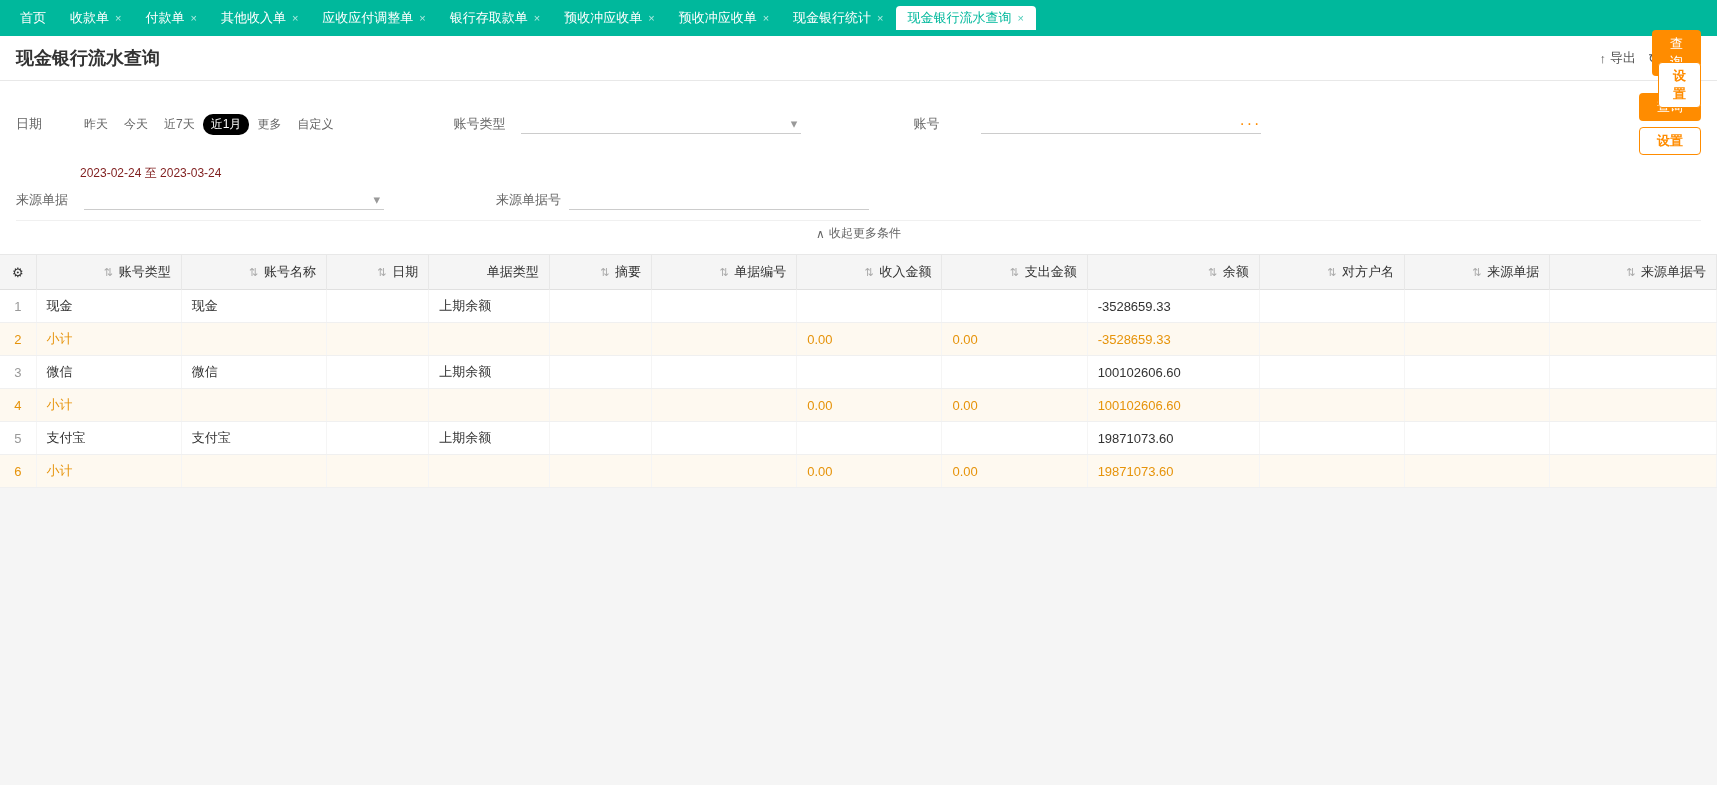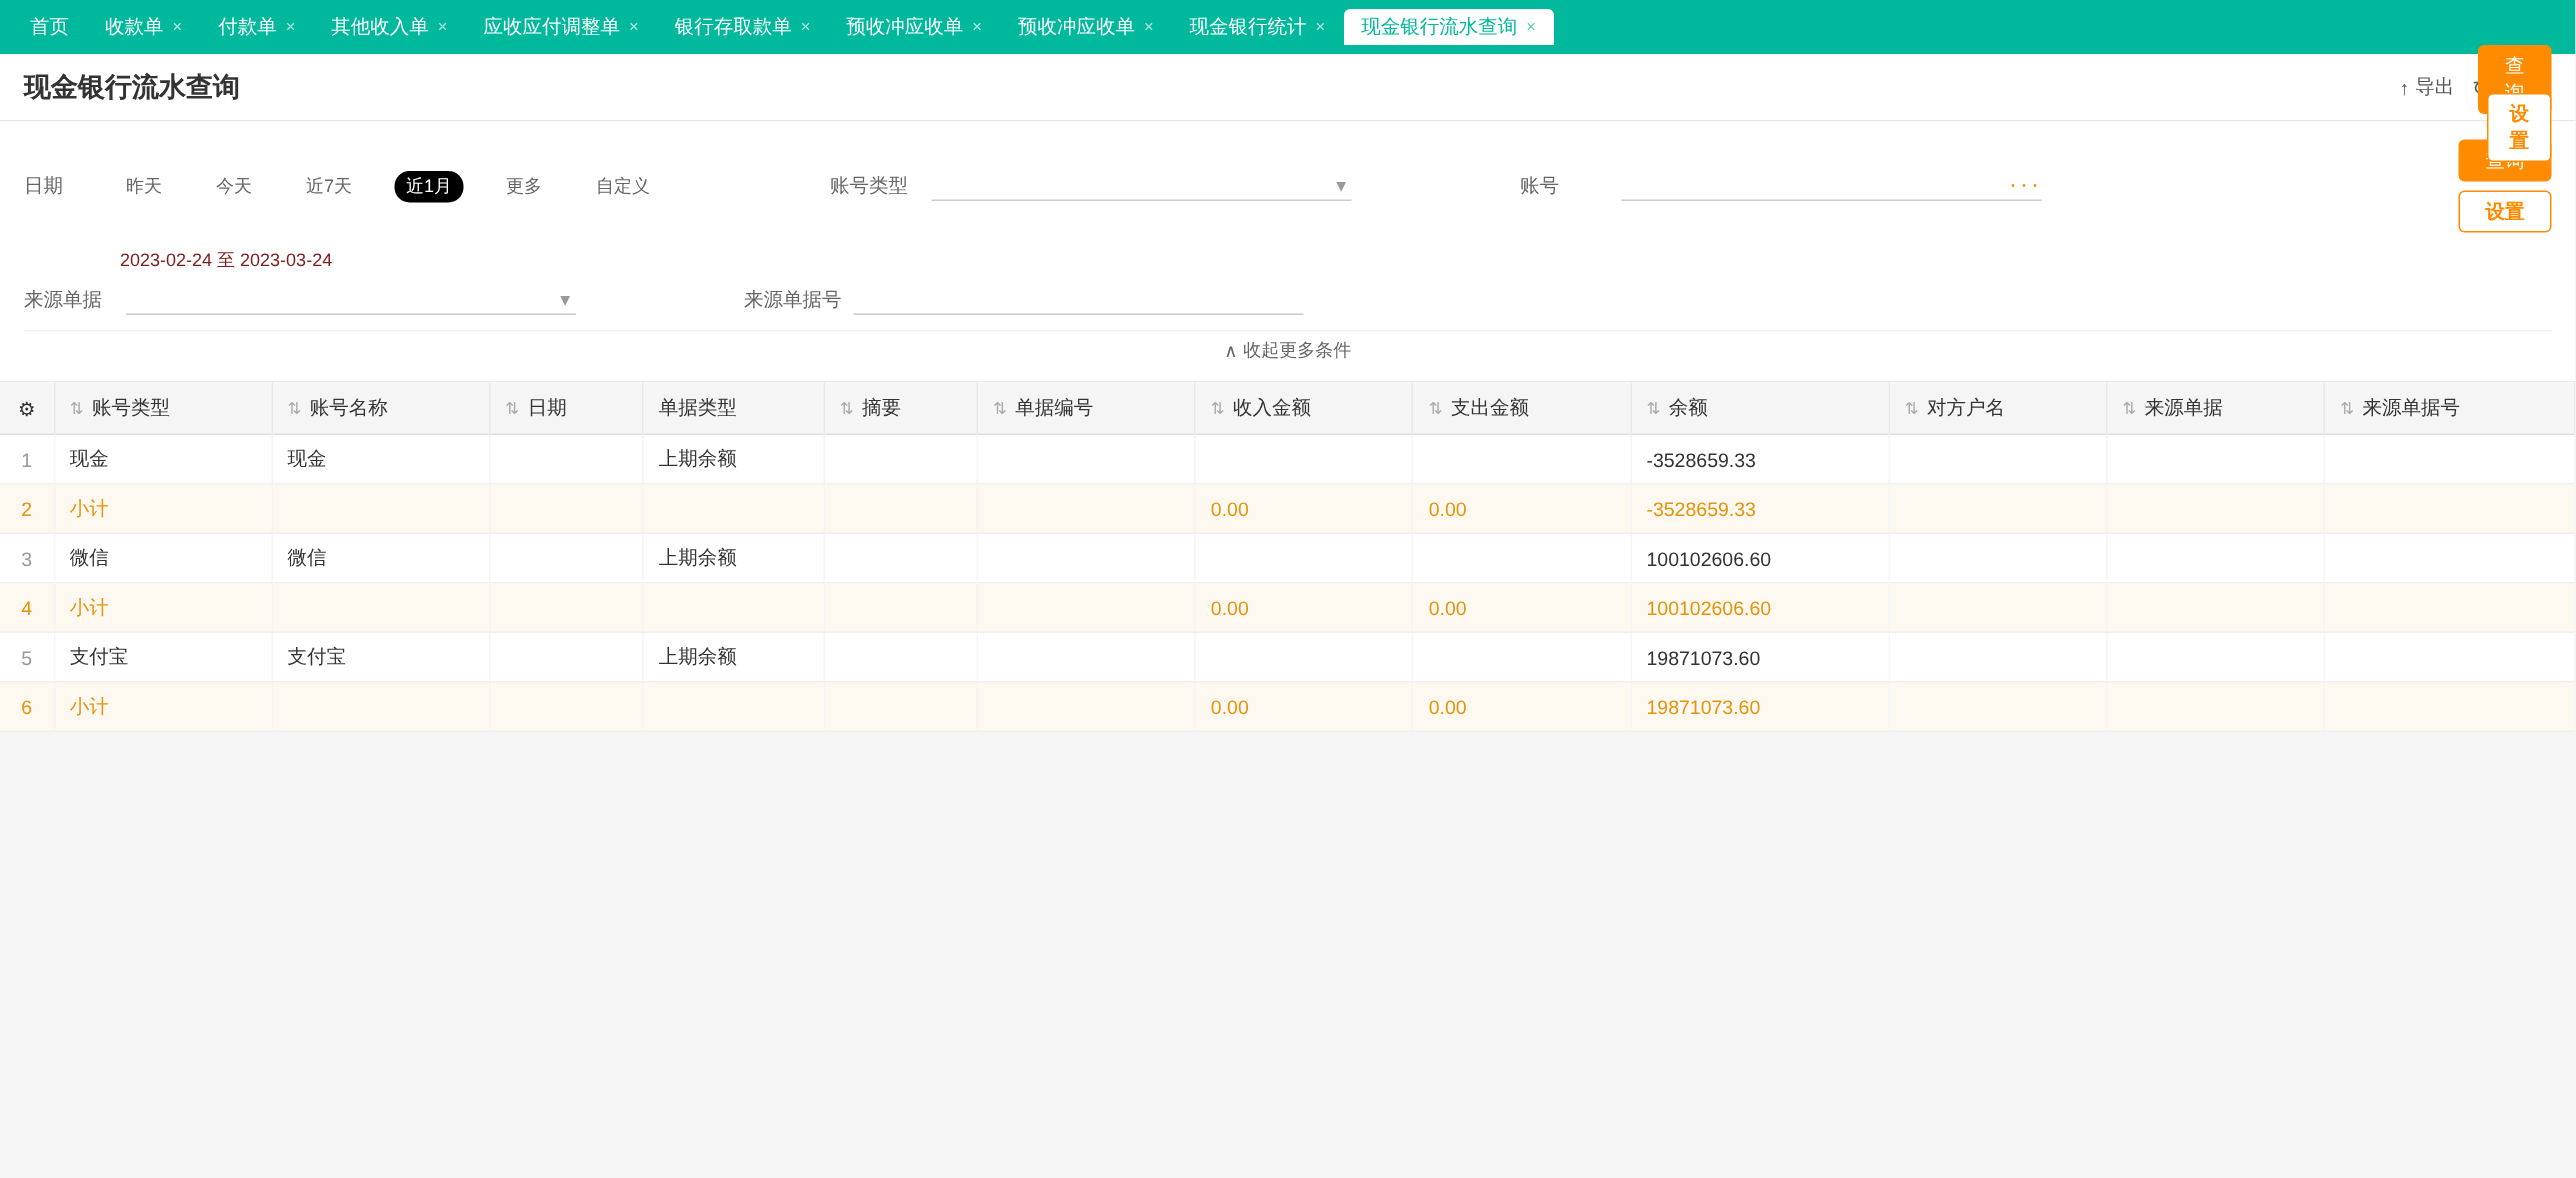--- a/index.html
+++ b/index.html
@@ -77,21 +77,21 @@
     }
     .filter-label {
       color: #666;
       min-width: 60px;
       font-size: 13px;
       flex-shrink: 0;
     }
     .date-options {
       display: flex;
       align-items: center;
-      gap: 20px;
+      gap: 0;
     }
     .date-btn {
       padding: 2px 8px;
       border-radius: 4px;
       cursor: pointer;
       font-size: 12px;
       color: #666;
       background: none;
       border: none;
     }
@@ -181,21 +181,21 @@
     table {
       width: 100%;
       border-collapse: collapse;
     }
     thead tr {
       background: #f5f5f5;
       border-bottom: 1px solid #e0e0e0;
     }
     th {
       padding: 8px 10px;
-      text-align: left;
+      text-align: right;
       font-weight: normal;
       color: #333;
       font-size: 13px;
       border-right: 1px solid #e8e8e8;
       white-space: nowrap;
     }
     th .sort-icon {
       color: #aaa;
       font-size: 11px;
       margin-right: 2px;

